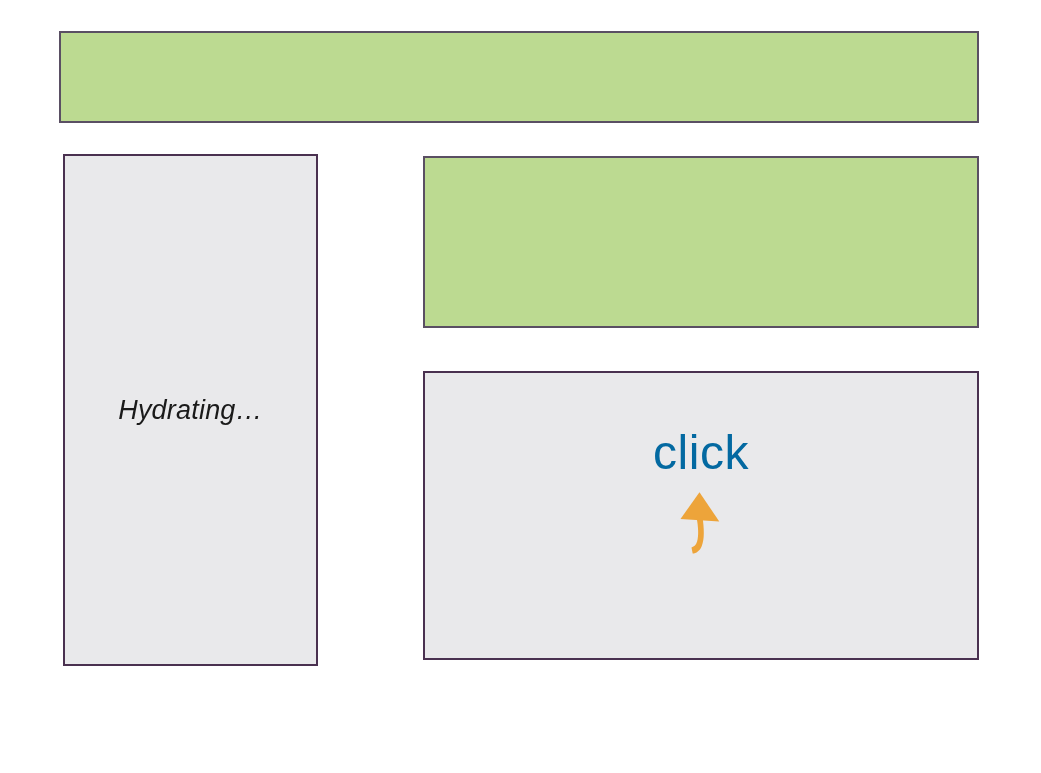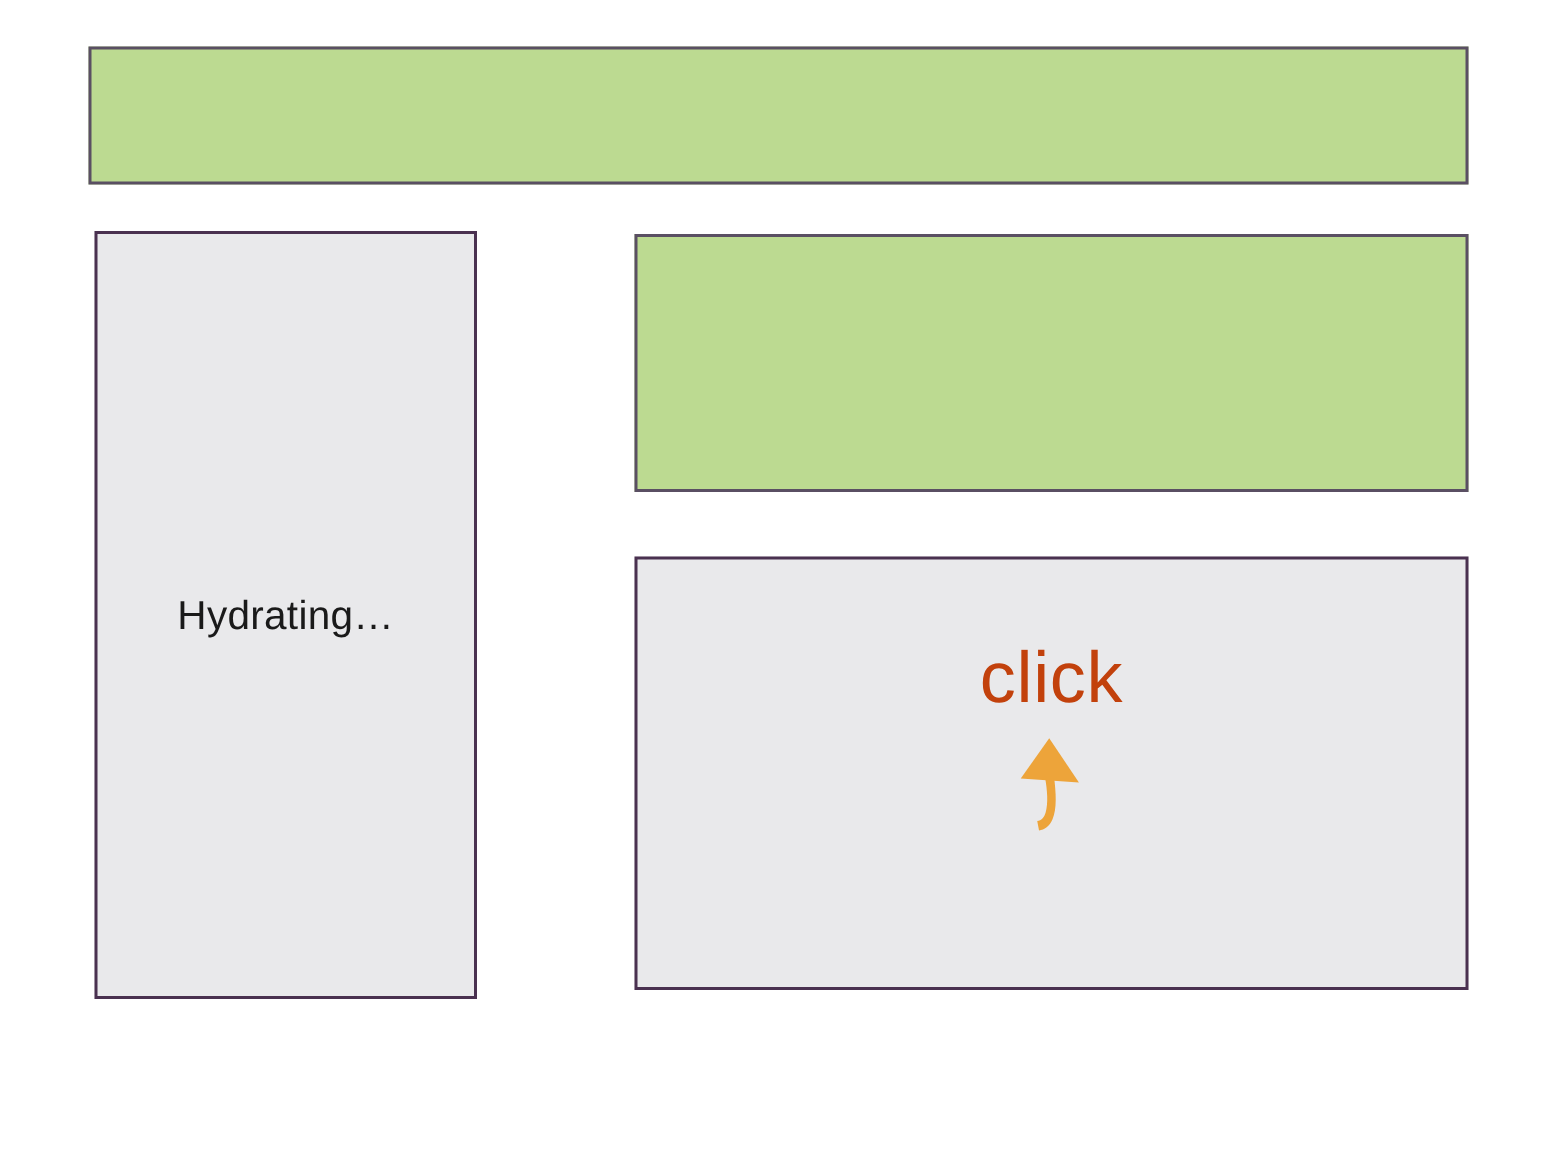--- a/index.html
+++ b/index.html
@@ -76,36 +76,37 @@
   }
 
   
   .status-text {
     font-size: 27px;
     color: #1a1a1a;
     font-family: "Liberation Sans", sans-serif;
     line-height: 1;
     letter-spacing: 0.2px;
     user-select: none;
+    font-style: italic;
   }
 
   .cta-wrap {
     position: absolute;
     left: 50%;
     top: 56px;
     transform: translateX(-50%);
     display: flex;
     flex-direction: column;
     align-items: center;
   }
 
   .cta-label {
     font-size: 48px;
     line-height: 1;
-    color: #c2410c;
+    color: #0369a1;
     font-family: "Liberation Sans", sans-serif;
     letter-spacing: 0.5px;
     user-select: none;
   }
 
   .cta-arrow {
     margin-top: 14px;
     width: 46px;
     height: 66px;
     display: block;

